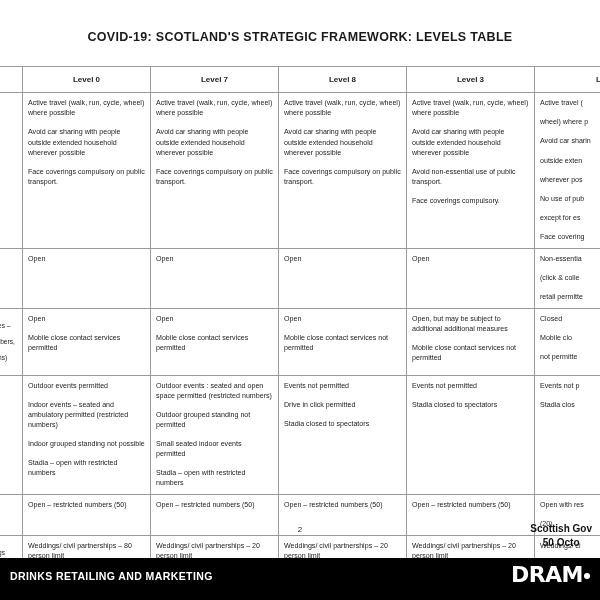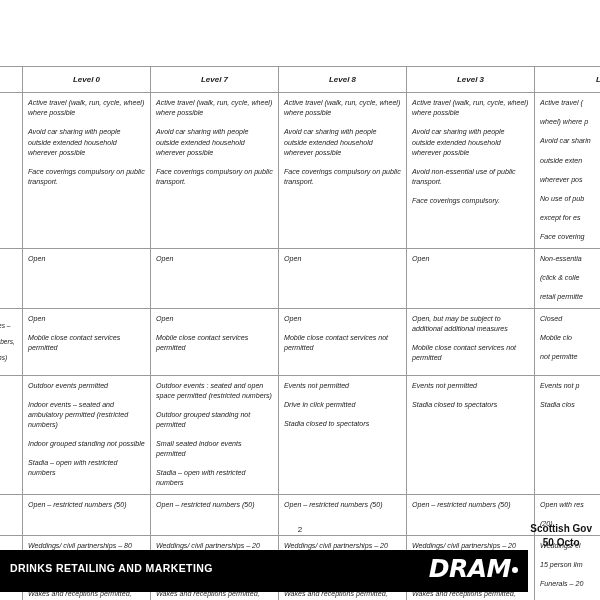--- a/index.html
+++ b/index.html
@@ -36,21 +36,20 @@
     table-layout:fixed;
     width:616px;
     font-size:7.1px;
     color:#1c1c1c;
   }
   table.levels td, table.levels th{
     border:1px solid #9a9a9a;
     vertical-align:top;
     padding:5px 5px 6px 5px;
     line-height:1.42;
-    font-style:italic;
   }
   table.levels th{
     text-align:center;
     font-size:8px;
     font-weight:bold;
     padding:7px 4px;
     vertical-align:middle;
   }
   col.rowhead{width:30px;}
   col.lv{width:128px;}
@@ -76,55 +75,55 @@
     position:absolute;
     right:8px;top:522px;
     text-align:center;
     font-size:10px;
     font-weight:bold;
     color:#111;
     line-height:1.35;
   }
   .black-bar{
     position:absolute;
-    left:0;bottom:8px;width:528px;height:42px;
+    left:0;bottom:0;width:600px;height:42px;
     background:#000000;
   }
   .bar-text{
     position:absolute;
     left:10px;top:12px;
     color:#ffffff;
     font-size:10.5px;
     font-weight:bold;
     letter-spacing:0.4px;
   }
   .bar-logo{
     position:absolute;
     right:10px;top:4px;
     color:#ffffff;
-    font-size:25px;
+    font-size:22px;
     font-weight:bold;
     letter-spacing:-0.5px;
     font-family:"DejaVu Sans", sans-serif;
-    font-style:italic;
   }
   .bar-logo .dot{
     display:inline-block;
     width:6px;height:6px;
     background:#ffffff;
     border-radius:50%;
     margin-left:1px;
     vertical-align:middle;
   }
 </style>
 </head>
 <body>
 
 <div class="page">
 
+  <div class="doc-title">COVID-19: SCOTLAND'S STRATEGIC FRAMEWORK: LEVELS TABLE</div>
 
   <div class="tbl-wrap">
     <table class="levels">
       <colgroup>
         <col class="rowhead">
         <col class="lv">
           <col class="lv">
           <col class="lv">
           <col class="lv">
           <col class="lv">

